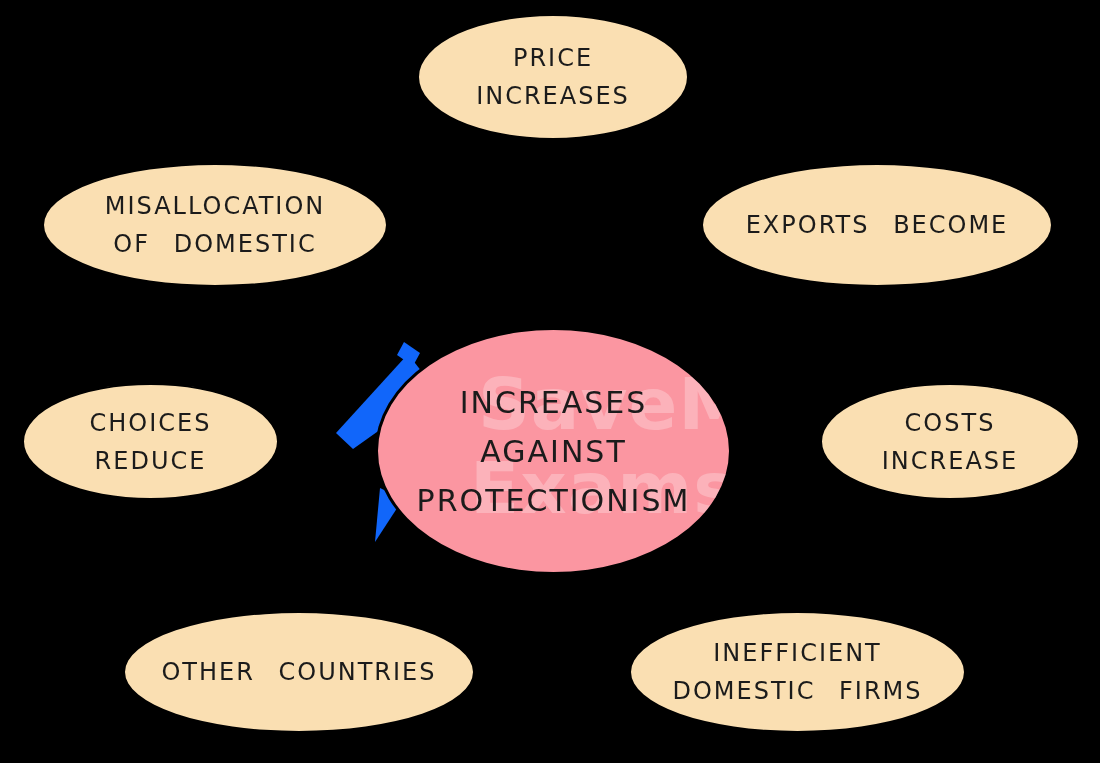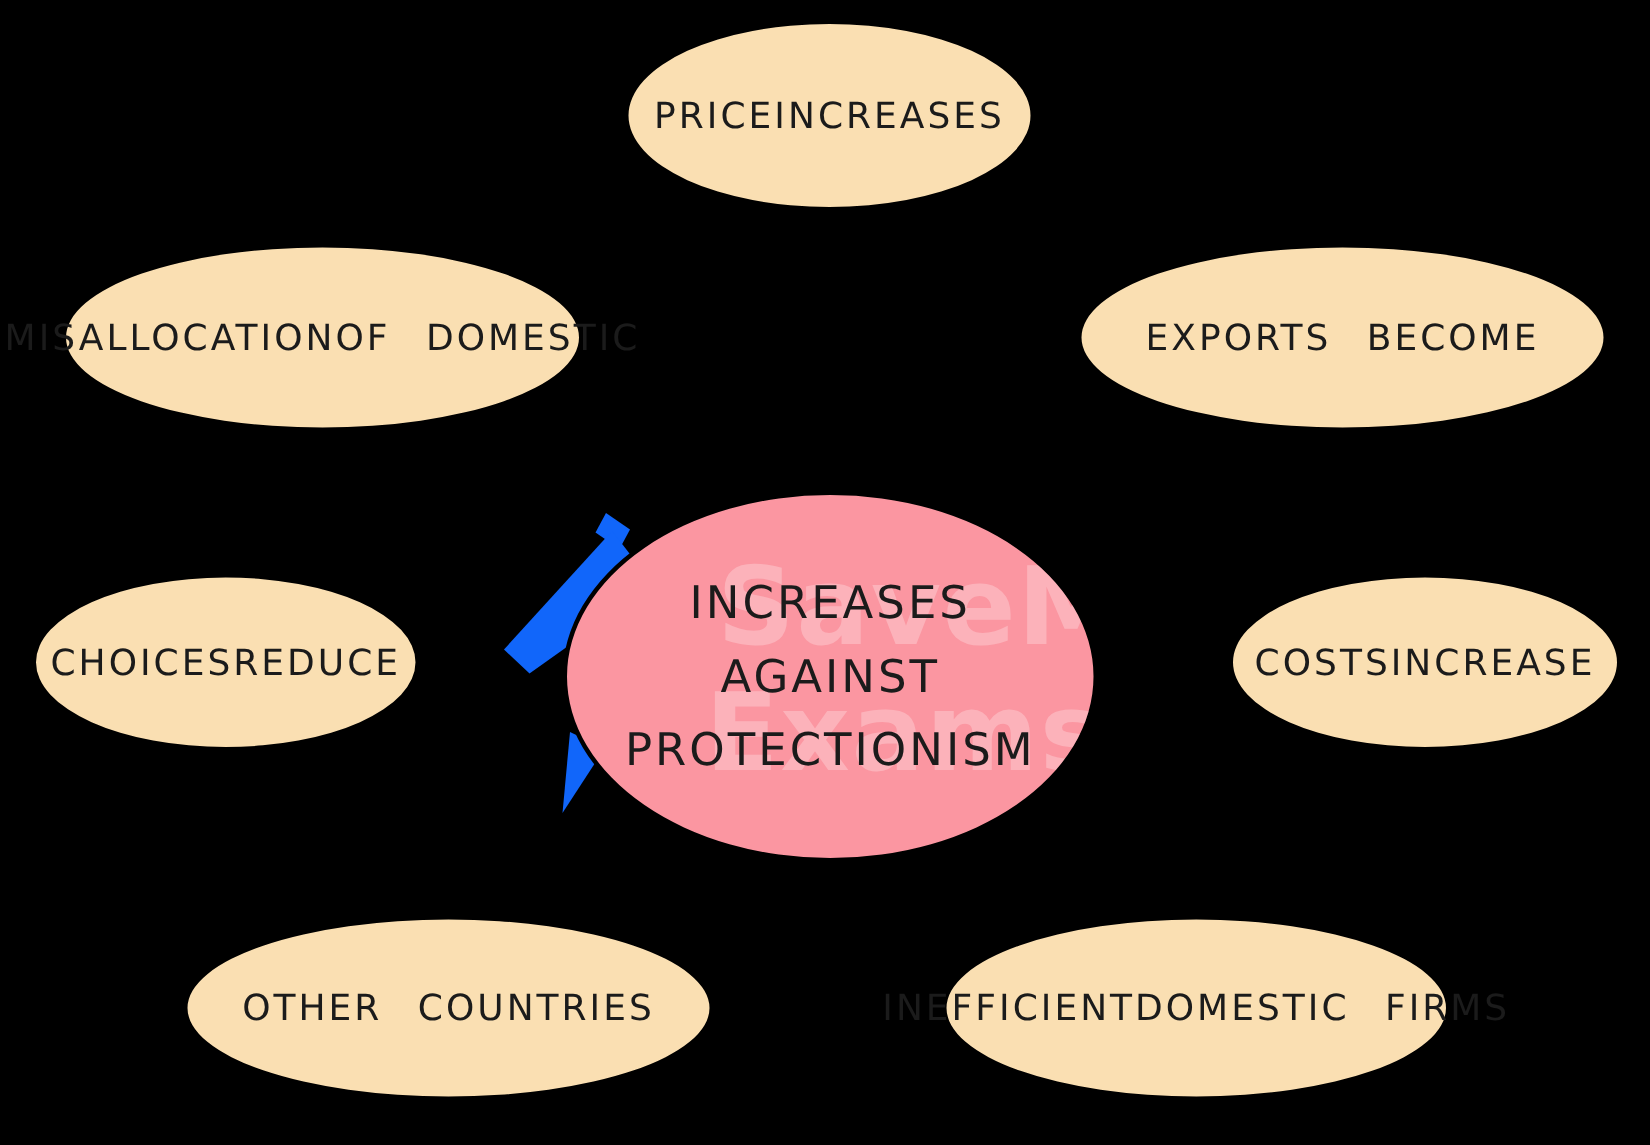--- a/index.html
+++ b/index.html
@@ -18,21 +18,21 @@
     font-family:"DejaVu Sans","Liberation Sans",sans-serif;
     overflow:hidden;
   }
   .canvas{position:relative;width:1100px;height:763px;}
   .pencil-svg{position:absolute;left:0;top:0;z-index:0;}
   .bubble{
     position:absolute;
     border-radius:50%;
     background:var(--node-fill);
     border:2px solid var(--outline);
-    display:flex;flex-direction:row;
+    display:flex;flex-direction:column;
     align-items:center;justify-content:center;
     text-align:left;
     color:var(--text);
     z-index:1;
     box-sizing:border-box;
   }
   .bubble .line{
     white-space:nowrap;
     font-size:24px;
     line-height:38px;
@@ -93,21 +93,21 @@
   <div class="bubble" style="left:417px;top:14px;width:272px;height:126px;">
     <div class="line">PRICE</div>
     <div class="line">INCREASES</div>
   </div>
 
   <div class="bubble" style="left:42px;top:163px;width:346px;height:124px;">
     <div class="line">MISALLOCATION</div>
     <div class="line">OF DOMESTIC</div>
   </div>
 
-  <div class="bubble" style="left:719px;top:163px;width:352px;height:124px;">
+  <div class="bubble" style="left:701px;top:163px;width:352px;height:124px;">
     <div class="line">EXPORTS BECOME</div>
   </div>
 
   <div class="bubble" style="left:22px;top:383px;width:257px;height:117px;">
     <div class="line">CHOICES</div>
     <div class="line">REDUCE</div>
   </div>
 
   <div class="bubble" style="left:820px;top:383px;width:260px;height:117px;">
     <div class="line">COSTS</div>

